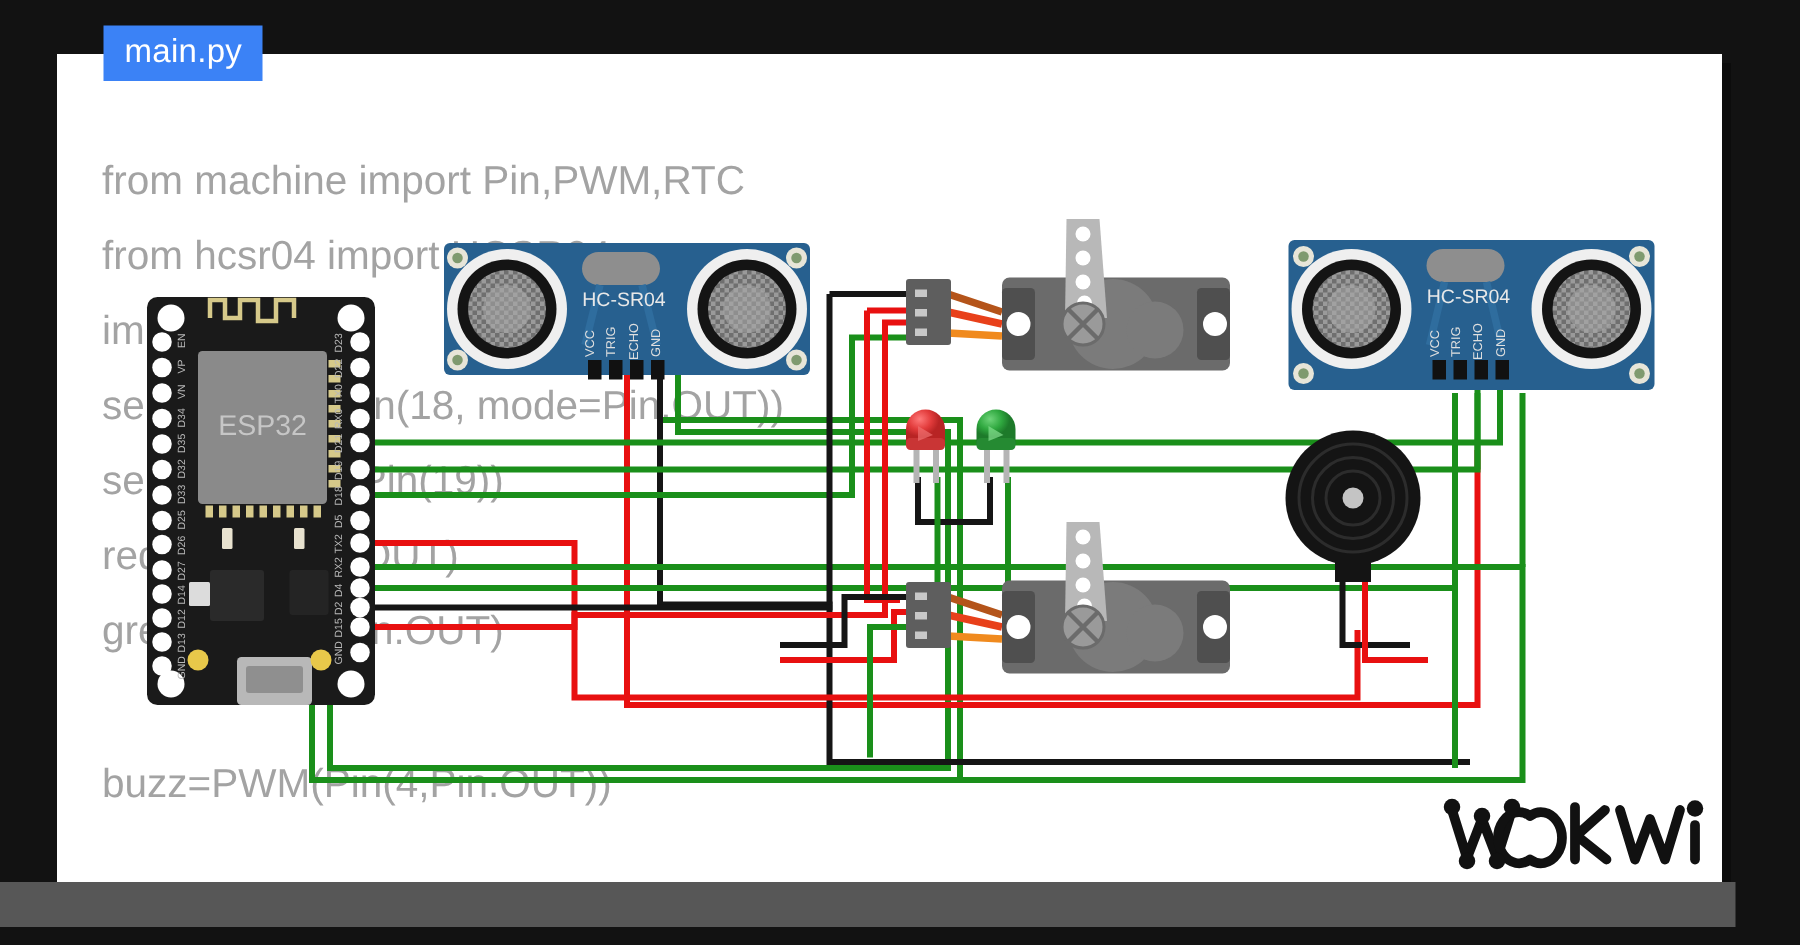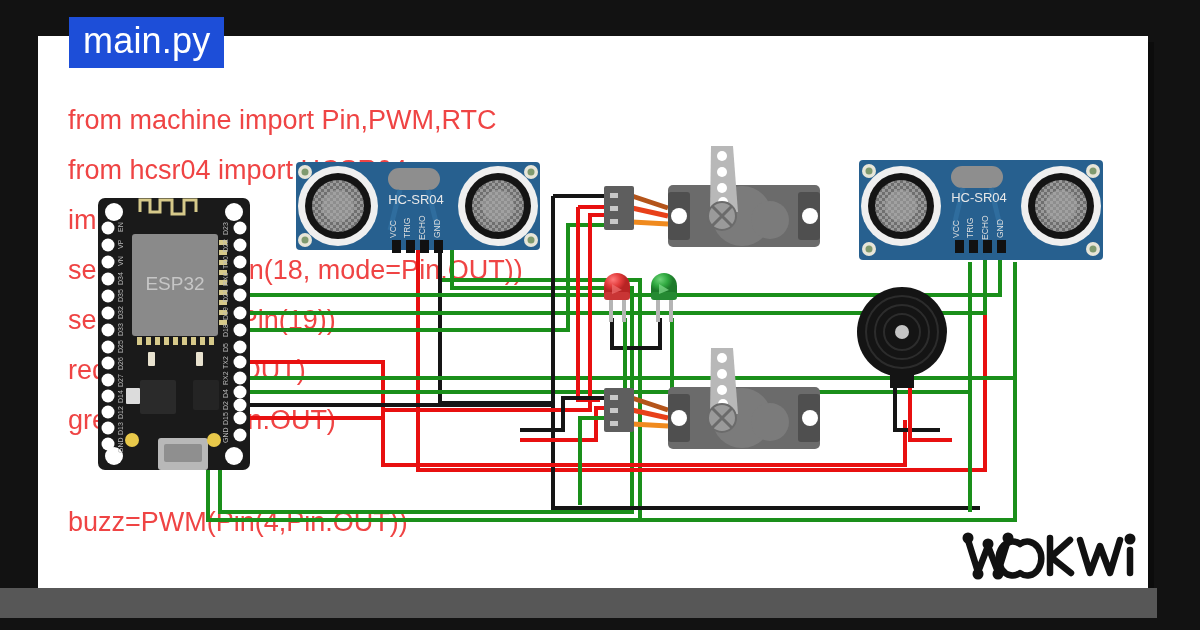--- a/index.html
+++ b/index.html
@@ -22,40 +22,40 @@
   .footer-bar {
     position: absolute;
     left: 0; top: 588px; width: 1157px; height: 30px;
     background: #575757;
   }
 
   
   .tab-badge {
     position: absolute;
     left: 69px; top: 17px;
-    background: #1d4ed8;
+    background: #3b82f6;
     color: #ffffff;
     padding: 6px 14px 9px 14px;
-    font-size: 36px;
+    font-size: 22px;
     line-height: 1;
     letter-spacing: 0.2px;
     z-index: 40;
     font-family: "Liberation Sans", sans-serif;
   }
 
   
   .code-layer {
     position: absolute;
     left: 68px; top: 95px;
     width: 1050px;
     z-index: 5;
     pointer-events: none;
   }
   .code-line {
-    color: #ef4444;
+    color: #a3a3a3;
     font-size: 27px;
     line-height: 50px;
     white-space: pre;
     font-family: "Liberation Sans", sans-serif;
   }
   .code-gap { height: 52px; }
 
   
   .diagram { position: absolute; left: 0; top: 0; width: 1200px; height: 630px; z-index: 20; }
 

